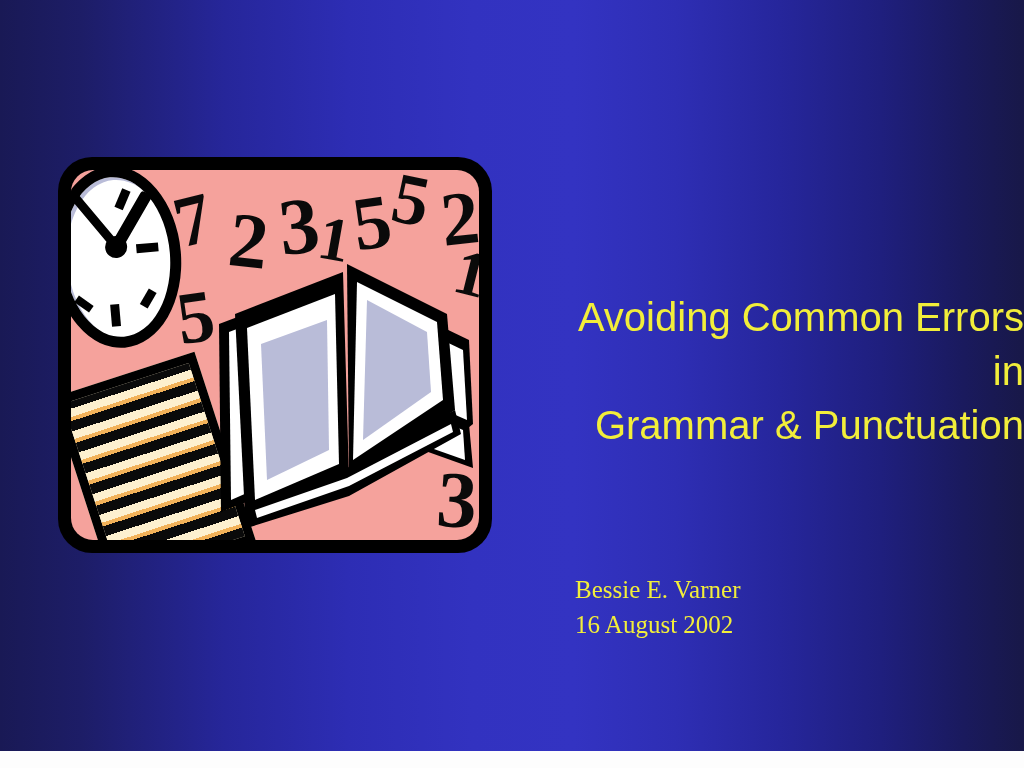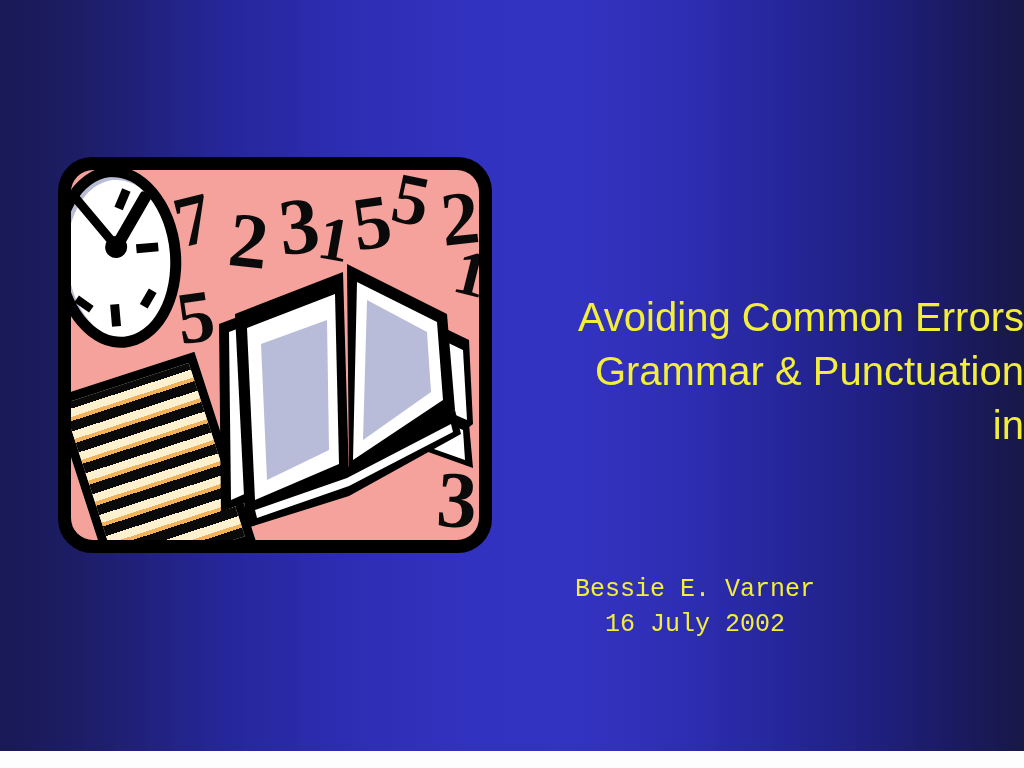--- a/index.html
+++ b/index.html
@@ -189,22 +189,22 @@
   }
   #title .tl { display: block; white-space: nowrap; }
 
   #subtitle {
     position: absolute;
     left: 575px;
     top: 572px;
     color: #f2ee3a;
     font-size: 25px;
     line-height: 35px;
-    font-family: Liberation Mono, monospace;
-    text-align: center;
+    font-family: Liberation Serif, serif;
+    text-align: left;
   }
   #subtitle .sl { display: block; }
 </style>
 </head>
 <body>
 
 <div id="slide">
 
   <div id="clipart">
     <div id="clipart-inner">
@@ -260,24 +260,24 @@
           <path d="M34 276 L136 240 L244 182 L250 206 L138 268 L36 300 Z" fill="#000000"></path>
           <path d="M44 282 L136 250 L240 196 L242 204 L138 258 L46 290 Z" fill="#ffffff"></path>
         </svg>
       </div>
 
     </div>
   </div>
 
   <div id="title">
     <span class="tl">Avoiding Common Errors</span>
+    <span class="tl">in</span>
     <span class="tl">Grammar &amp; Punctuation</span>
-    <span class="tl">in</span>
   </div>
 
   <div id="subtitle">
     <span class="sl">Bessie E. Varner</span>
-    <span class="sl">16 July 2002</span>
+    <span class="sl">16 August 2002</span>
   </div>
 
 </div>
 
 <div id="bottom-strip"></div>
 
 </body></html>

